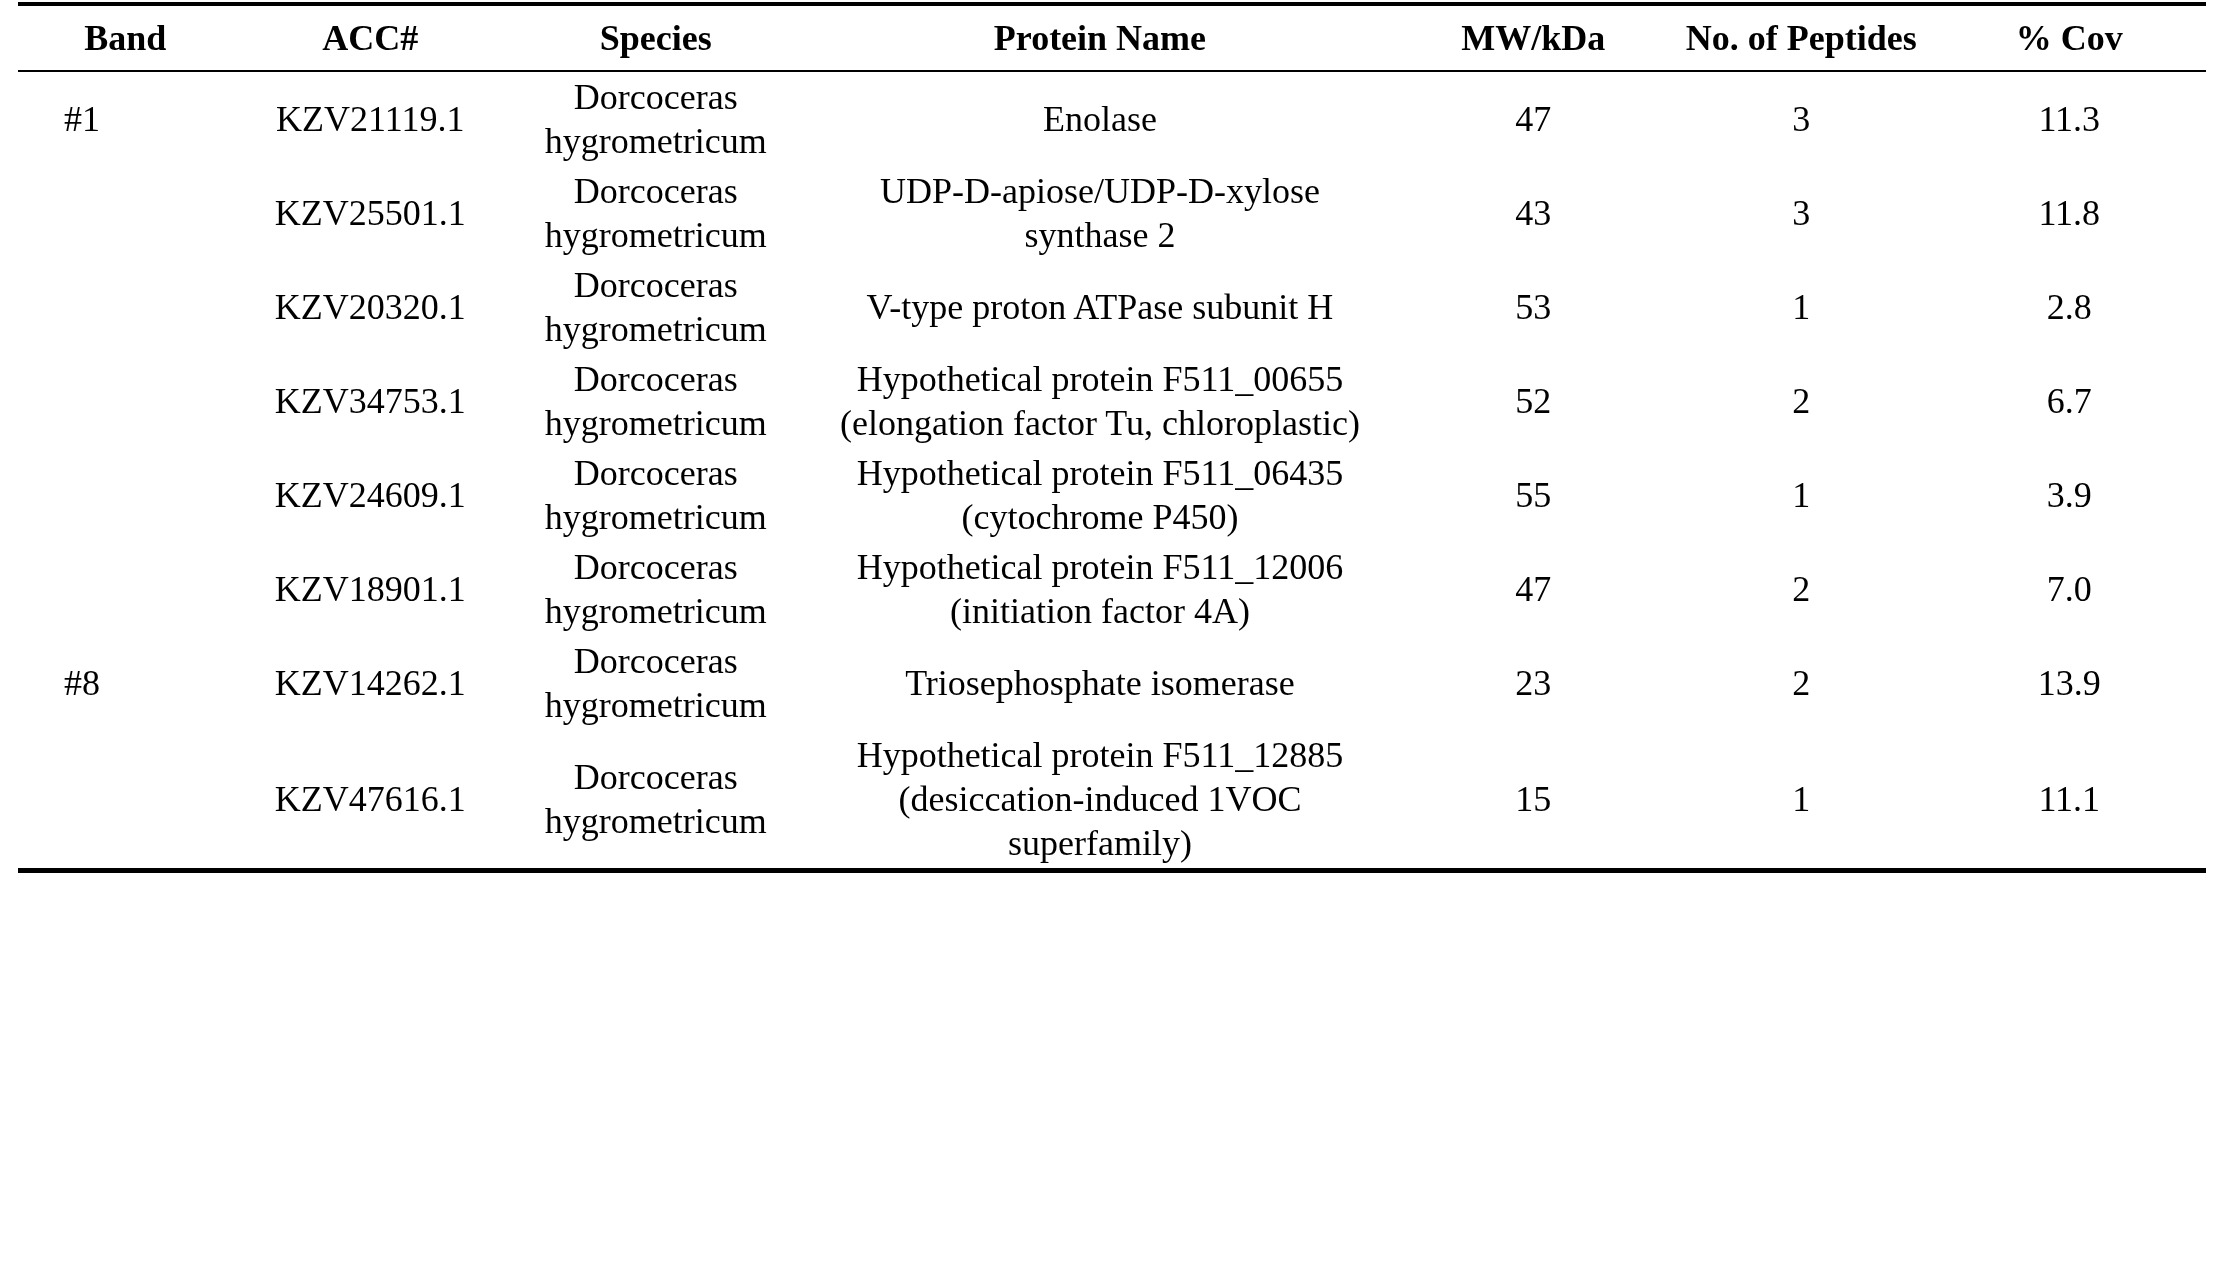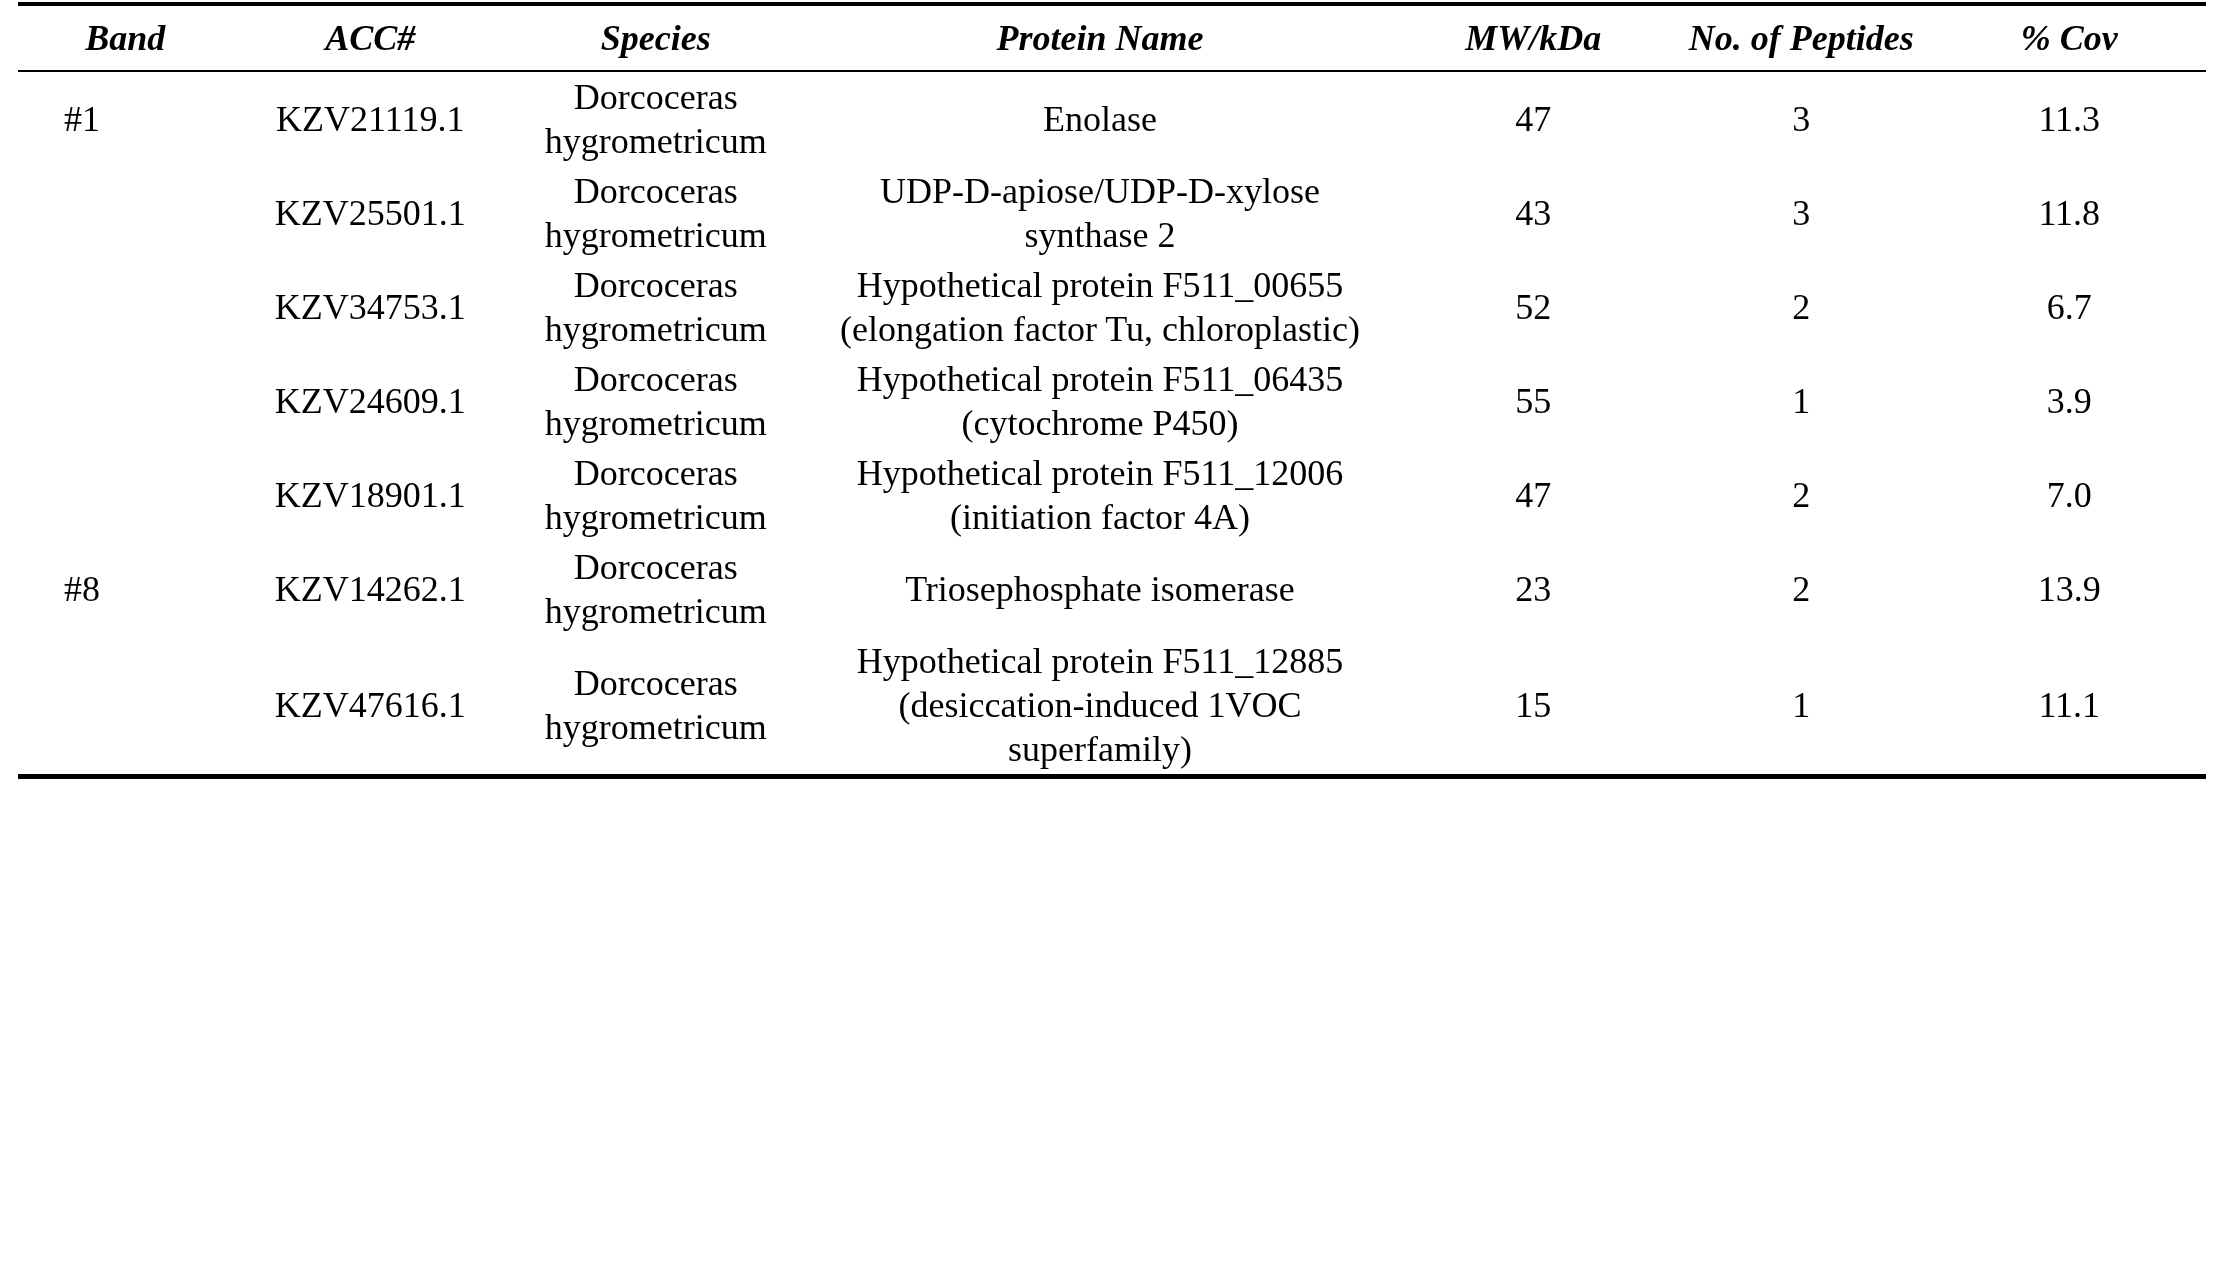--- a/index.html
+++ b/index.html
@@ -30,21 +30,20 @@
   }
   thead th {
     font-weight: bold;
     font-size: 36px;
     line-height: 44px;
     padding: 10px 8px;
     text-align: center;
     vertical-align: middle;
     border-bottom: 2px solid #000000;
     overflow: hidden;
-    font-style: italic;
   }
   tbody td {
     font-size: 36px;
     line-height: 44px;
     padding: 3px 12px;
     text-align: center;
     vertical-align: middle;
     overflow: hidden;
   }
   tbody td.col-band {
@@ -102,20 +101,29 @@
           <td class="col-band"></td>
           <td class="col-acc">KZV25501.1</td>
           <td class="col-species">Dorcoceras hygrometricum</td>
           <td class="col-protein">UDP-D-apiose/UDP-D-xylose synthase 2</td>
           <td class="col-mw">43</td>
           <td class="col-peptides">3</td>
           <td class="col-cov">11.8</td>
         </tr>
         <tr>
           <td class="col-band"></td>
+          <td class="col-acc">KZV20320.1</td>
+          <td class="col-species">Dorcoceras hygrometricum</td>
+          <td class="col-protein">V-type proton ATPase subunit H</td>
+          <td class="col-mw">53</td>
+          <td class="col-peptides">1</td>
+          <td class="col-cov">2.8</td>
+        </tr>
+        <tr>
+          <td class="col-band"></td>
           <td class="col-acc">KZV34753.1</td>
           <td class="col-species">Dorcoceras hygrometricum</td>
           <td class="col-protein">Hypothetical protein F511_00655 (elongation factor Tu, chloroplastic)</td>
           <td class="col-mw">52</td>
           <td class="col-peptides">2</td>
           <td class="col-cov">6.7</td>
         </tr>
         <tr>
           <td class="col-band"></td>
           <td class="col-acc">KZV24609.1</td>

